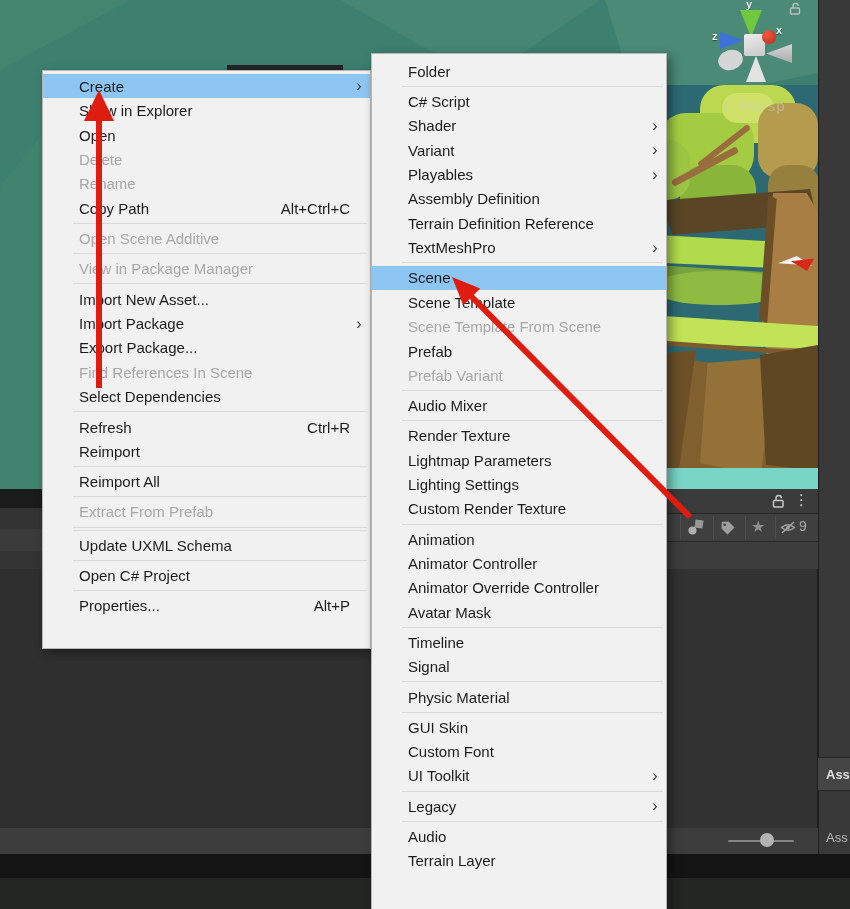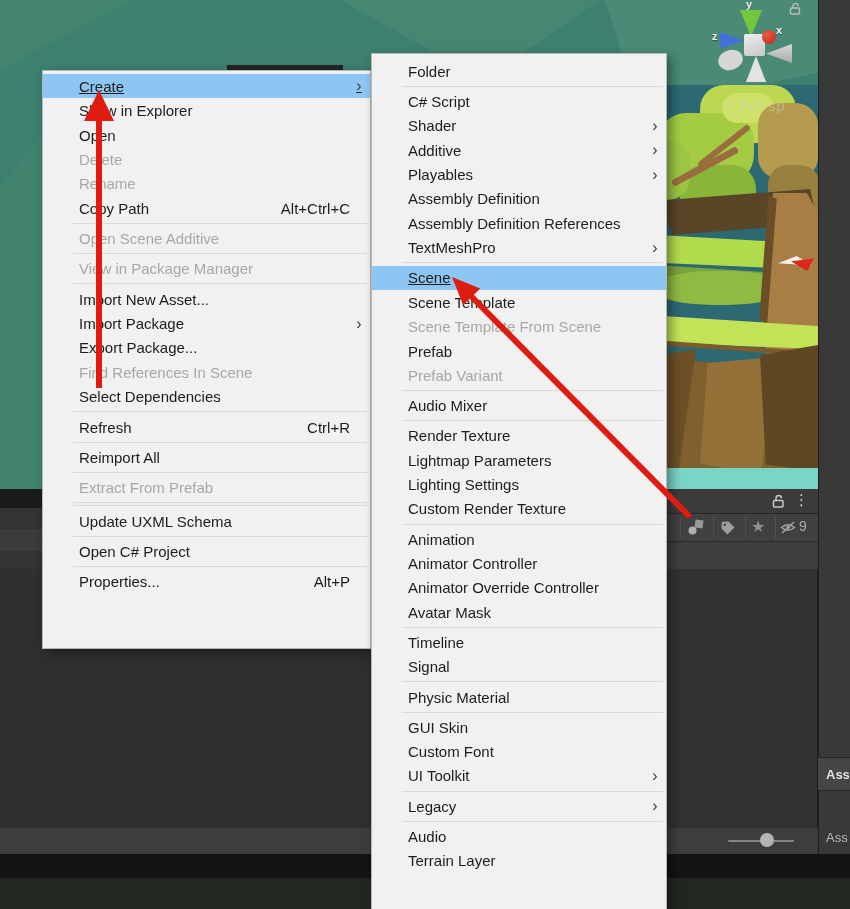--- a/index.html
+++ b/index.html
@@ -39,21 +39,21 @@
   
   .menu{background:#f1f1f1;border:1px solid #b6b6b6;box-shadow:4px 4px 10px rgba(0,0,0,.40);z-index:6;box-sizing:border-box;}
   .lmenu{left:42px;top:70px;width:329px;height:579px;padding:3px 0 4px;}
   .smenu{left:371px;top:53px;width:296px;height:880px;padding:5px 0 4px;}
   .mi{display:flex;align-items:center;height:24.45px;font-size:15px;color:#1c1c1c;cursor:default;}
   .smenu .mi{height:24.4px;}
   .mi-label{margin-left:36px;white-space:nowrap;}
   .mi-shortcut{margin-left:auto;white-space:nowrap;}
   .mi-arrow{width:18px;margin-right:2px;text-align:center;font-size:16px;color:#3c3c3c;visibility:hidden;}
   .mi.has-sub .mi-arrow{visibility:visible;}
-  .mi.hl{background:#8dc6f2;text-decoration:underline;}
+  .mi.hl{background:#8dc6f2;}
   .mi.dis{color:#a7a7a7;}
   .msep{height:1px;background:#d9d9d9;margin:2.4px 3px 2.4px 30px;}
 
   .arrows{left:0;top:0;width:850px;height:909px;z-index:8;pointer-events:none;}
 </style>
 </head>
 <body>
 
 <div class="stage">
 
@@ -234,20 +234,25 @@
         <span class="mi-label">Select Dependencies</span>
         <span class="mi-shortcut"></span>
         <span class="mi-arrow">›</span>
       </div>
       <div class="msep"></div>
       <div class="mi">
         <span class="mi-label">Refresh</span>
         <span class="mi-shortcut">Ctrl+R</span>
         <span class="mi-arrow">›</span>
       </div>
+      <div class="mi">
+        <span class="mi-label">Reimport</span>
+        <span class="mi-shortcut"></span>
+        <span class="mi-arrow">›</span>
+      </div>
       <div class="msep"></div>
       <div class="mi">
         <span class="mi-label">Reimport All</span>
         <span class="mi-shortcut"></span>
         <span class="mi-arrow">›</span>
       </div>
       <div class="msep"></div>
       <div class="mi dis">
         <span class="mi-label">Extract From Prefab</span>
         <span class="mi-shortcut"></span>
@@ -286,36 +291,36 @@
         <span class="mi-label">C# Script</span>
         <span class="mi-shortcut"></span>
         <span class="mi-arrow">›</span>
       </div>
       <div class="mi has-sub">
         <span class="mi-label">Shader</span>
         <span class="mi-shortcut"></span>
         <span class="mi-arrow">›</span>
       </div>
       <div class="mi has-sub">
-        <span class="mi-label">Additive</span>
+        <span class="mi-label">Variant</span>
         <span class="mi-shortcut"></span>
         <span class="mi-arrow">›</span>
       </div>
       <div class="mi has-sub">
         <span class="mi-label">Playables</span>
         <span class="mi-shortcut"></span>
         <span class="mi-arrow">›</span>
       </div>
       <div class="mi">
         <span class="mi-label">Assembly Definition</span>
         <span class="mi-shortcut"></span>
         <span class="mi-arrow">›</span>
       </div>
       <div class="mi">
-        <span class="mi-label">Assembly Definition References</span>
+        <span class="mi-label">Terrain Definition Reference</span>
         <span class="mi-shortcut"></span>
         <span class="mi-arrow">›</span>
       </div>
       <div class="mi has-sub">
         <span class="mi-label">TextMeshPro</span>
         <span class="mi-shortcut"></span>
         <span class="mi-arrow">›</span>
       </div>
       <div class="msep"></div>
       <div class="mi hl">

